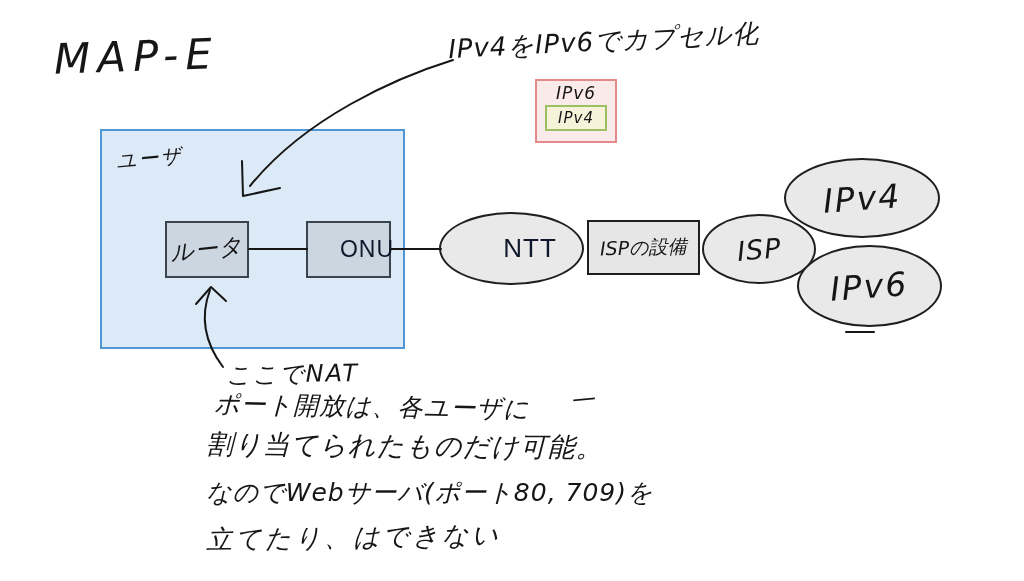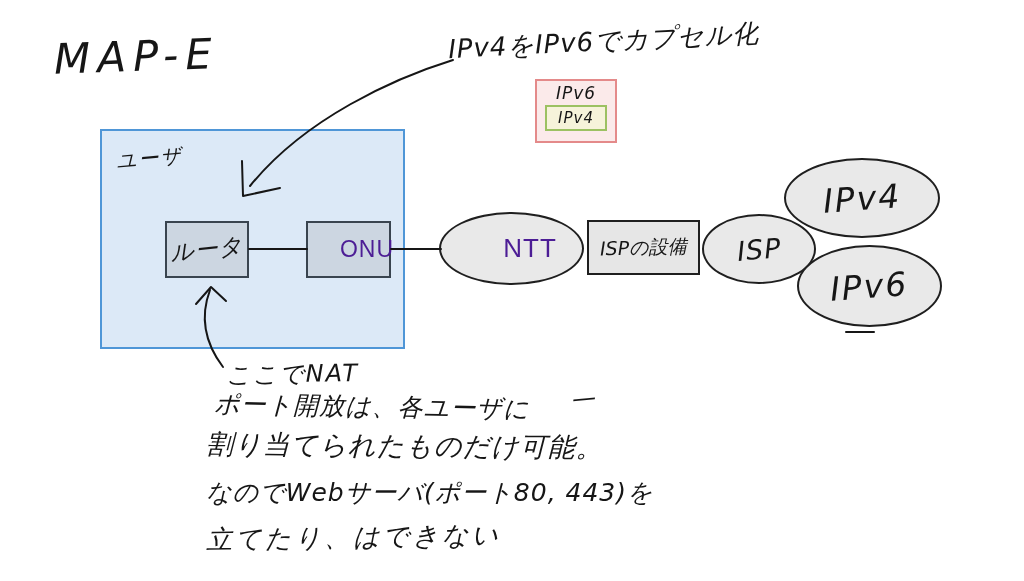--- a/index.html
+++ b/index.html
@@ -12,21 +12,21 @@
     color:#161616;
   }
   .hand{
     font-family:"DejaVu Sans",sans-serif;
     font-style:italic;
     color:#161616;
   }
   .typed{
     font-family:"Liberation Sans",sans-serif;
     font-style:normal;
-    color:#4c1d95;
+    color:#0f172a;
     margin-left:37px;
   }
   .abs{position:absolute;white-space:nowrap;}
 
   
   .title{left:54px;top:32px;font-size:42px;letter-spacing:7px;transform:rotate(-2deg);}
   .annotation{left:448px;top:24px;font-size:26px;letter-spacing:1px;transform:rotate(-3deg);}
 
   
   .packet-outer{
@@ -140,16 +140,16 @@
     <polyline class="stroke" points="242,161 243,196 280,188"></polyline>
     <path class="stroke" d="M223 367 Q195 330 210 290"></path>
     <polyline class="stroke" points="196,304 211,287 226,301"></polyline>
     <path class="stroke" d="M846 332 H874"></path>
   </svg>
 
   <div class="abs hand note-nat">ここでNAT</div>
   <div class="abs hand note-1">ポート開放は、各ユーザに</div>
   <div class="abs hand" style="left:572px;top:384px;font-size:24px;transform:rotate(-5deg);">—</div>
   <div class="abs hand note-2">割り当てられたものだけ可能。</div>
-  <div class="abs hand note-3">なのでWebサーバ(ポート80, 443)を</div>
+  <div class="abs hand note-3">なのでWebサーバ(ポート80, 709)を</div>
   <div class="abs hand note-4">立てたり、はできない</div>
 
 </div>
 
 </body></html>

